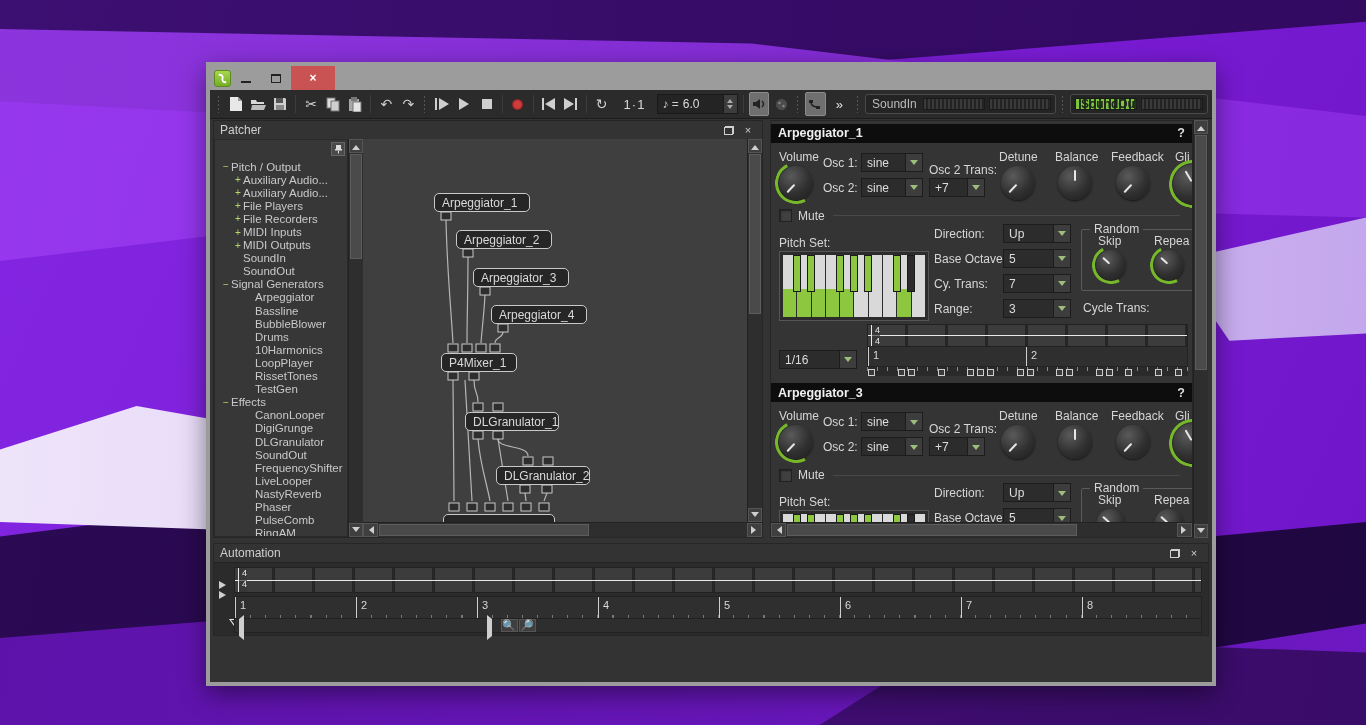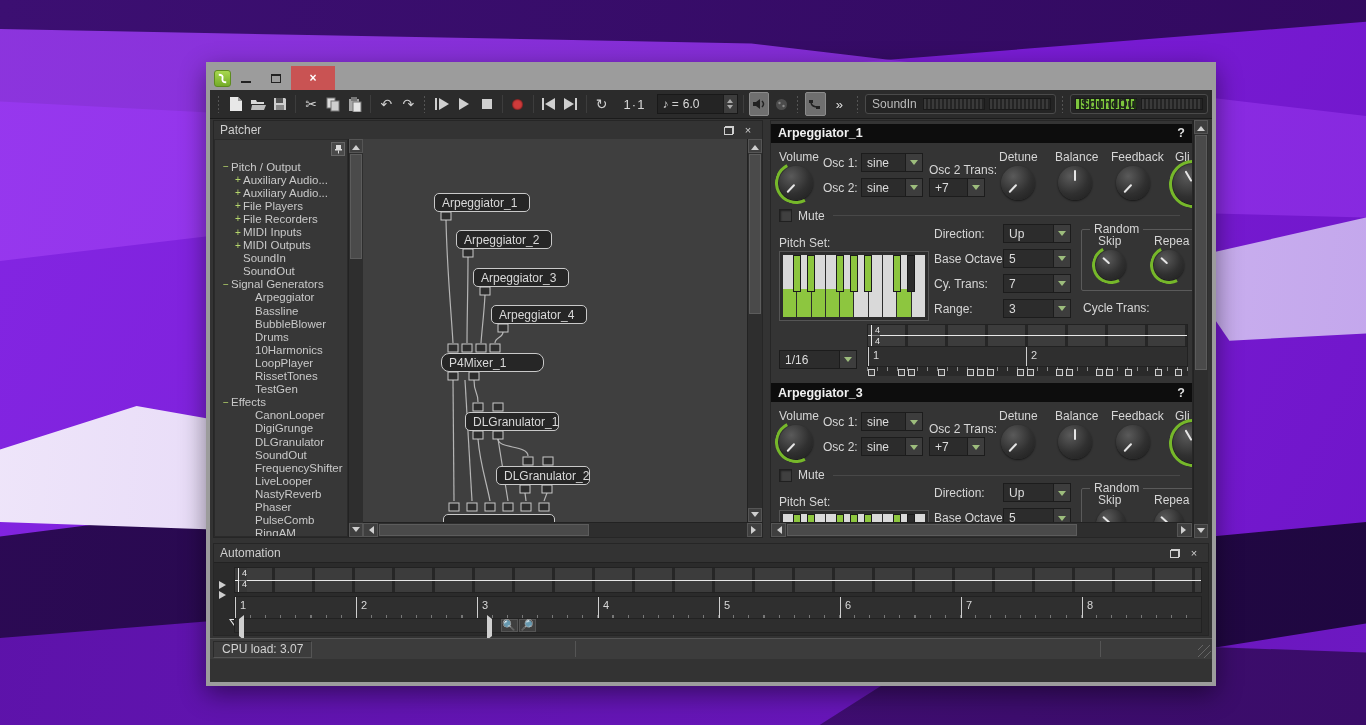--- a/index.html
+++ b/index.html
@@ -549,21 +549,21 @@
   </div>
 
   <div class="node" style="left: 110px; top: 129px; width: 96px;">
     <span>Arpeggiator_3</span>
   </div>
 
   <div class="node" style="left: 128px; top: 166px; width: 96px;">
     <span>Arpeggiator_4</span>
   </div>
 
-  <div class="node" style="left: 78px; top: 214px; width: 103px; border-radius: 8px;">
+  <div class="node" style="left: 78px; top: 214px; width: 76px;">
     <span>P4Mixer_1</span>
   </div>
 
   <div class="node" style="left: 102px; top: 273px; width: 94px;">
     <span>DLGranulator_1</span>
   </div>
 
   <div class="node" style="left: 133px; top: 327px; width: 94px;">
     <span>DLGranulator_2</span>
   </div>
@@ -941,19 +941,13 @@
         <div class="arr" style="width:15px"><i class="lf"></i></div>
         <div class="thumb" style="width:235px"></div>
         <div class="trackfill"></div>
         <div class="arr" style="width:15px"><i class="rt"></i></div>
         <div class="zbtn">🔍</div>
         <div class="zbtn">🔎</div>
       </div>
     </div>
   </div>
 
-  <div class="statusbar">
-    <div class="status-cell">CPU load: 3.07</div>
-    <div class="status-sep" style="left:365px"></div>
-    <div class="status-sep" style="left:890px"></div>
-    <div class="grip"></div>
-  </div>
 </div>
 
 </body></html>

